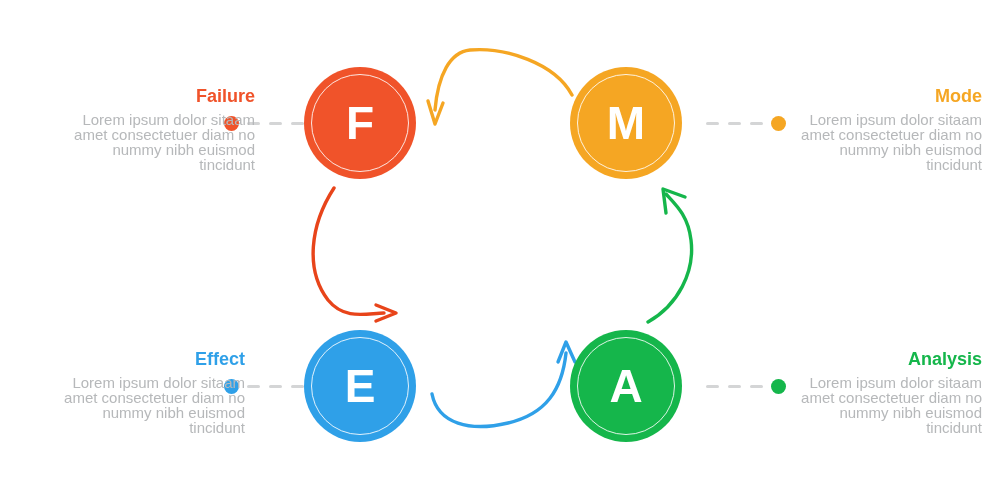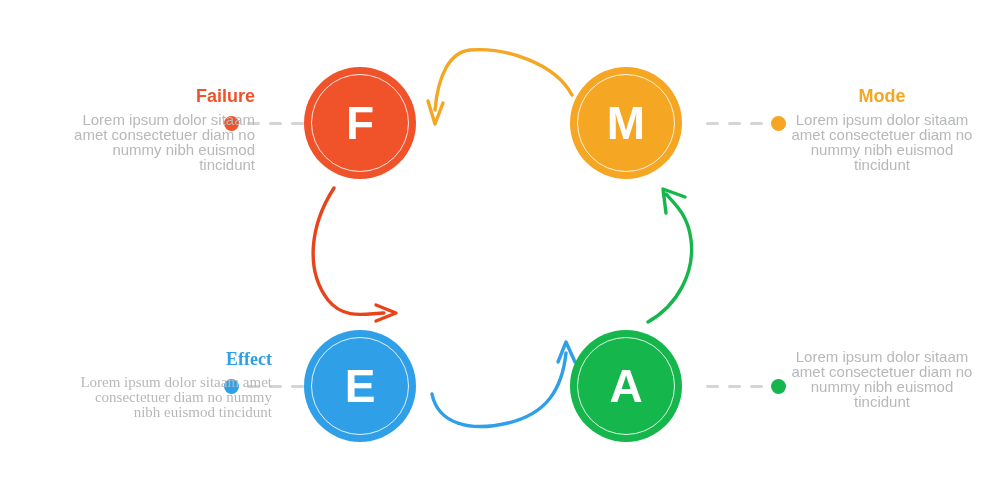--- a/index.html
+++ b/index.html
@@ -80,25 +80,25 @@
     margin: 0 0 6px 0;
     white-space: nowrap;
   }
   .txtblock .desc {
     font-size: 15px;
     line-height: 15px;
     color: #b6b8ba;
     margin: 0;
   }
   .txtblock.left  { text-align: right; }
-  .txtblock.right { text-align: center; }
+  .txtblock.right { text-align: right; }
 
   #txt-failure  { left: 55px;  top: 86px; }
   #txt-mode     { left: 782px; top: 86px; }
-  #txt-effect   { left: 72px;  top: 349px; font-family: Liberation Serif, serif; }
+  #txt-effect   { left: 45px;  top: 349px; }
   #txt-analysis { left: 782px; top: 349px; }
 
   
   .connector {
     position: absolute;
     display: flex;
     align-items: center;
     height: 16px;
   }
   .connector .dot {
@@ -219,16 +219,17 @@
     <div class="title" style="color:#F5A623">Mode</div>
     <div class="desc">Lorem ipsum dolor sitaam amet consectetuer diam no nummy nibh euismod tincidunt</div>
   </div>
 
   <div class="txtblock left" id="txt-effect">
     <div class="title" style="color:#2FA0E8">Effect</div>
     <div class="desc">Lorem ipsum dolor sitaam amet consectetuer diam no nummy nibh euismod tincidunt</div>
   </div>
 
   <div class="txtblock right" id="txt-analysis">
+    <div class="title" style="color:#15B64B">Analysis</div>
     <div class="desc">Lorem ipsum dolor sitaam amet consectetuer diam no nummy nibh euismod tincidunt</div>
   </div>
 
 </div>
 
 </body></html>

